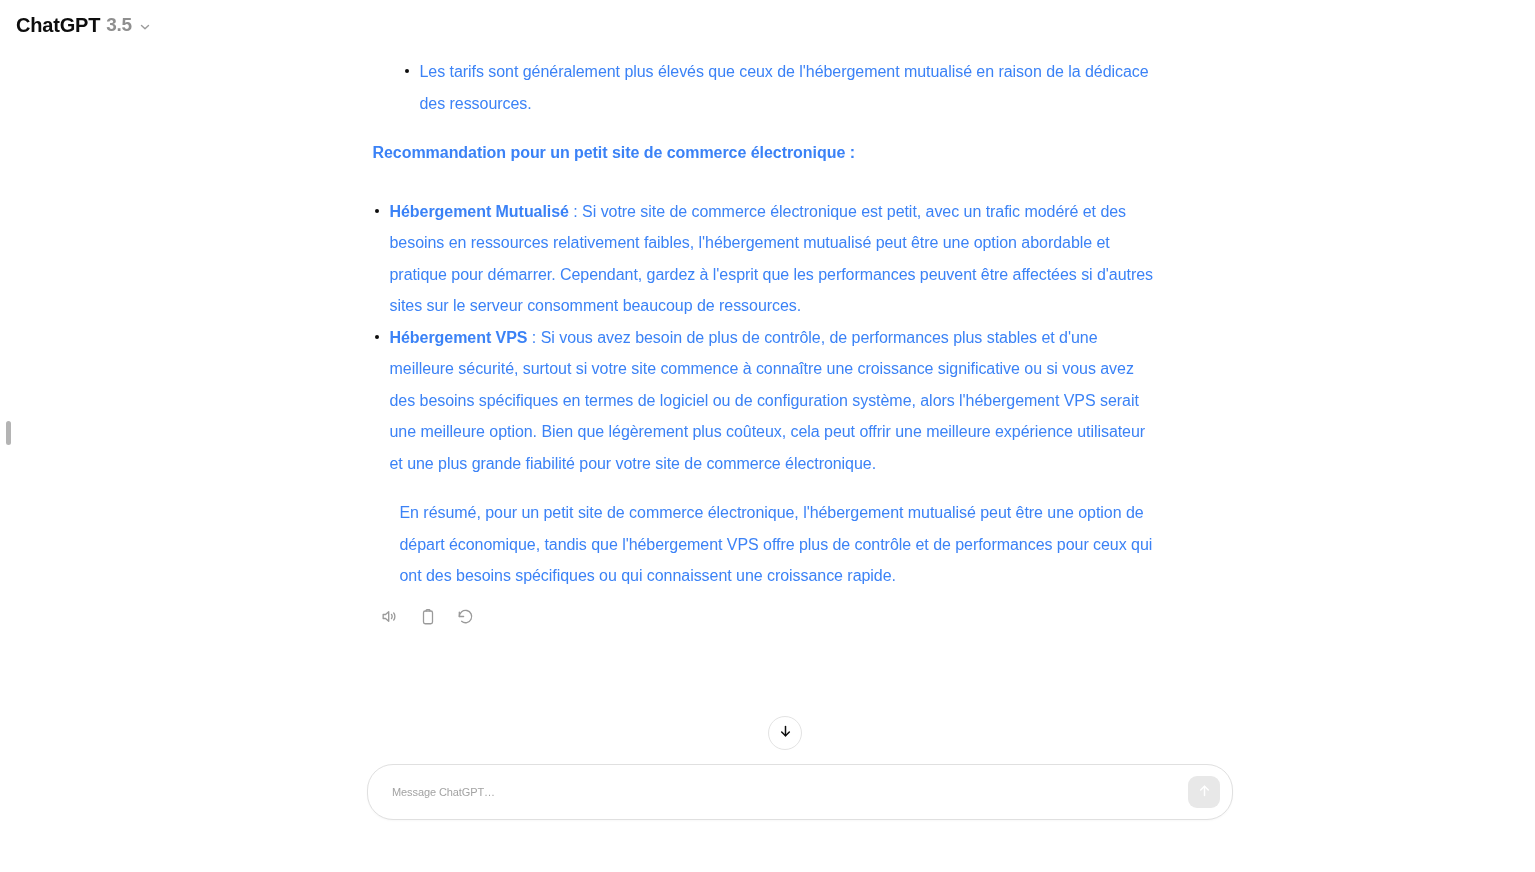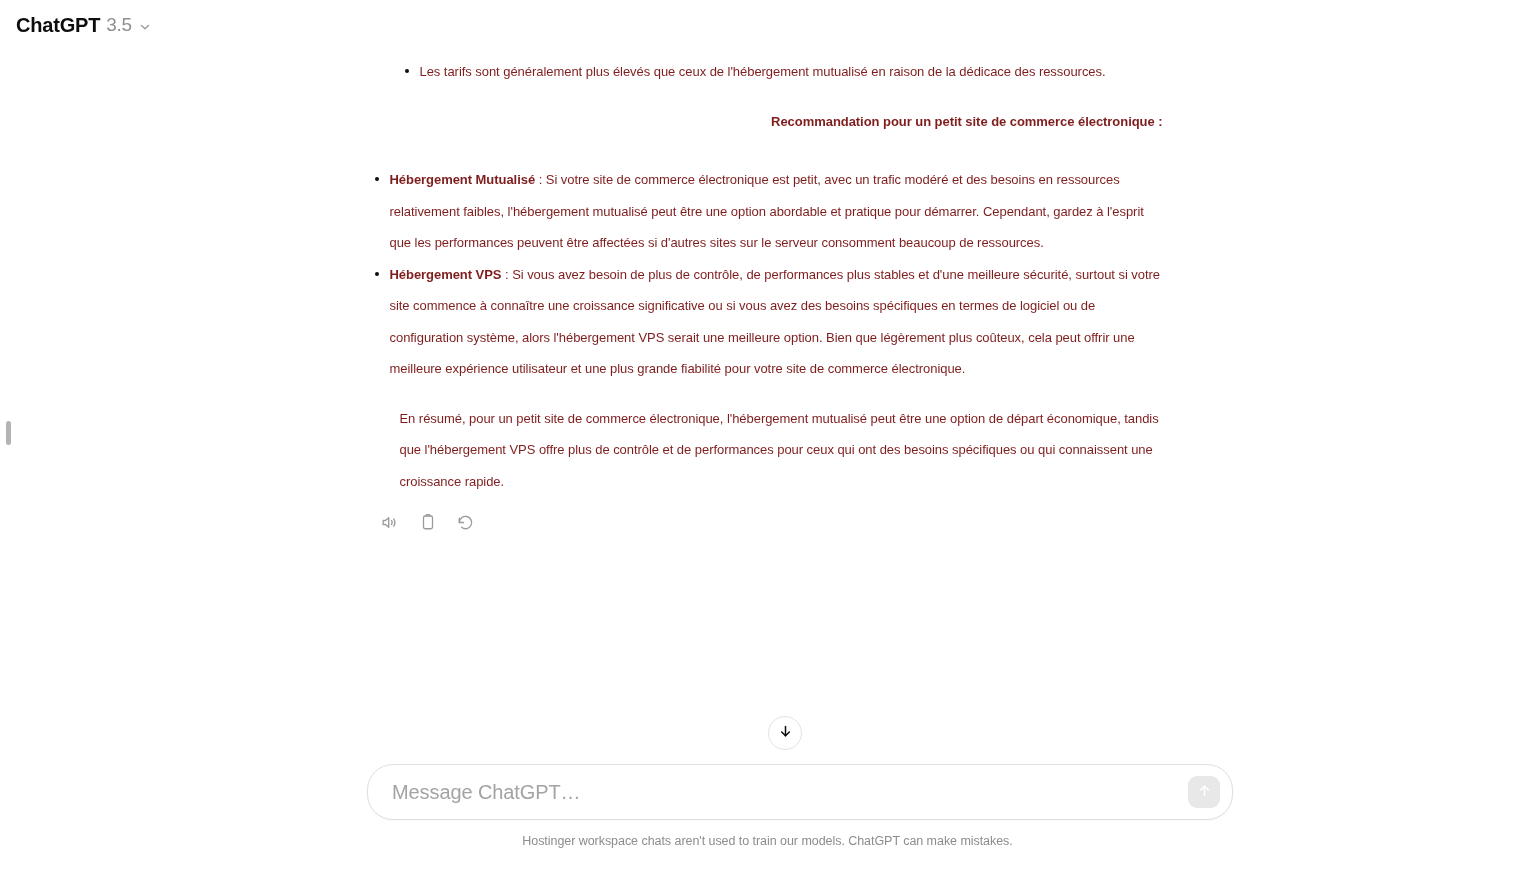--- a/index.html
+++ b/index.html
@@ -39,21 +39,21 @@
     user-select: none;
   }
   .model-name {
     font-size: 20px;
     font-weight: 700;
     letter-spacing: -0.2px;
     color: #0d0d0d;
   }
   .model-version {
     font-size: 19px;
-    font-weight: 400;
+    font-weight: 700;
     color: #8f8f8f;
     letter-spacing: -0.2px;
   }
   .chevron-down {
     width: 14px;
     height: 14px;
     display: inline-block;
     color: #9b9b9b;
     margin-top: 3px;
   }
@@ -79,23 +79,23 @@
     height: 710px;
     overflow: hidden;
   }
   .message-wrap {
     width: 790px;
     margin: 0 auto;
     padding-top: 6px;
     box-sizing: border-box;
   }
   .msg-body {
-    font-size: 13px;
+    font-size: 16px;
     line-height: 31.5px;
-    color: #7f1d1d;
+    color: #3b82f6;
     letter-spacing: -0.05px;
   }
   .msg-body p {
     margin: 0 0 0 0;
   }
   .para-block { margin-bottom: 13px; }
   .para-block:last-child { margin-bottom: 0; margin-left: 27px; }
 
   ul.bullets {
     margin: 0;
@@ -113,21 +113,20 @@
     position: absolute;
     left: 2px;
     top: 13px;
     width: 4px;
     height: 4px;
     border-radius: 50%;
     background: #0d0d0d;
   }
   .lead-heading {
     font-weight: 700;
-    text-align: right;
   }
   .inline-bold { font-weight: 700; }
 
   .spacer-md { height: 18px; }
   .spacer-sm { height: 14px; }
 
   
   .action-row {
     display: flex;
     align-items: center;
@@ -192,21 +191,21 @@
     align-items: center;
   }
   .composer-input {
     border: none;
     outline: none;
     background: transparent;
     flex: 1;
     height: 100%;
     margin-left: 22px;
     font-family: "Liberation Sans", sans-serif;
-    font-size: 20px;
+    font-size: 11px;
     color: #737373;
     letter-spacing: -0.1px;
   }
   .composer-input::placeholder {
     color: #a3a3a3;
   }
   .send-button {
     width: 32px;
     height: 32px;
     border-radius: 9px;
@@ -321,14 +320,13 @@
     <input class="composer-input" type="text" placeholder="Message ChatGPT…" style="">
     <button class="send-button">
       <span>
         <svg viewBox="0 0 24 24" width="17" height="17" fill="none" stroke="currentColor" stroke-width="2.1" stroke-linecap="round" stroke-linejoin="round">
           <path d="M12 19 V6"></path>
           <path d="M6.6 11.4 L12 6 L17.4 11.4"></path>
         </svg>
       </span>
     </button>
   </div>
-  <div class="disclaimer">Hostinger workspace chats aren't used to train our models. ChatGPT can make mistakes.</div>
 </div>
 
 </body></html>

